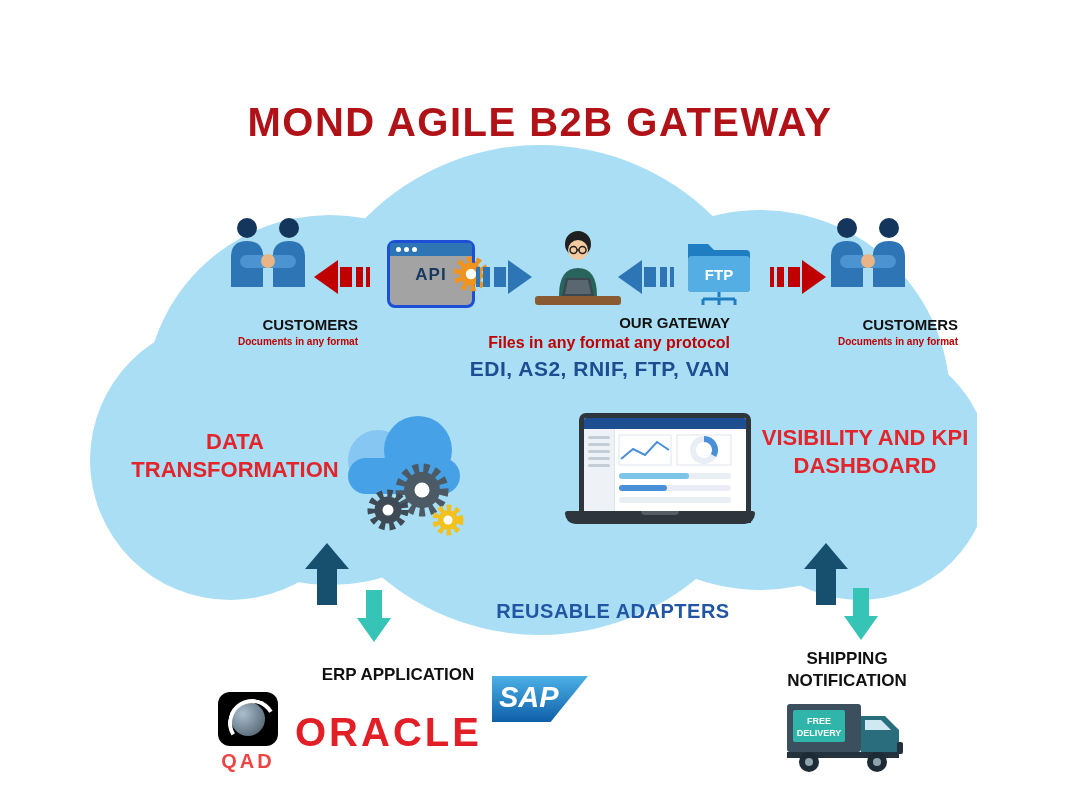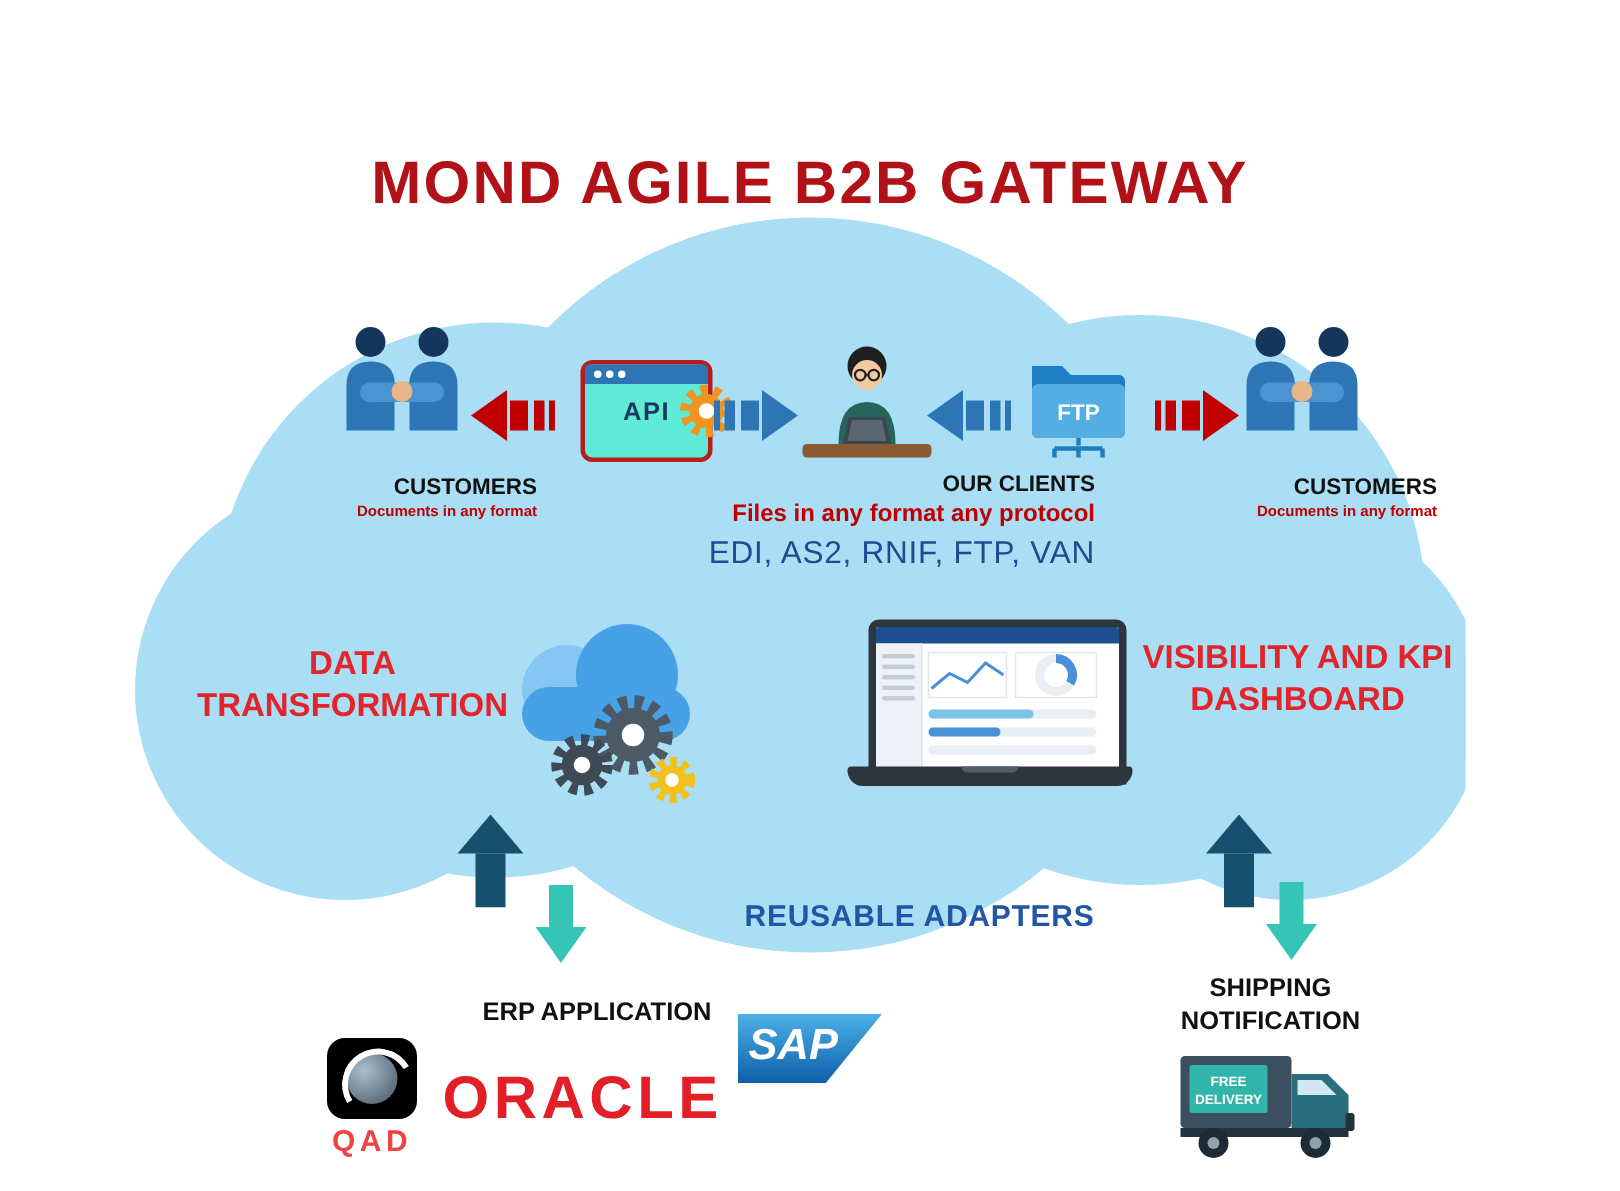--- a/index.html
+++ b/index.html
@@ -5,25 +5,25 @@
   html,body{margin:0;padding:0;}
   body{font-family:"Liberation Sans",sans-serif;background:#fff;}
   .canvas{position:relative;width:977px;height:794px;background:#fff;overflow:hidden;}
   .cloud-part{position:absolute;background:#a9def4;border-radius:50%;z-index:0;}
   .cloud-base{position:absolute;background:#a9def4;border-radius:95px;z-index:0;}
   .layer{position:absolute;z-index:2;}
   .title{left:0;width:1080px;top:100px;font-size:40px;font-weight:bold;color:#b01217;letter-spacing:1.5px;text-align:center;}
   .grp{text-align:right;}
   .grp-label{font-size:15px;font-weight:bold;color:#111;}
   .grp-sub{font-size:10px;font-weight:bold;color:#c00000;margin-top:3px;}
-  .protocols{font-size:21px;font-weight:normal;color:#1d4c91;margin-top:5px;letter-spacing:.5px;}
+  .protocols{font-size:21px;font-weight:bold;color:#1d4c91;margin-top:5px;letter-spacing:.5px;}
   .red-note{font-size:22px;font-weight:bold;color:#e3242b;line-height:1.25;text-align:center;}
   .flip{transform:scaleX(-1);}
   
-  .api-box{width:82px;height:62px;background:#5eead4;border:3px solid #b91c1c;border-radius:8px;position:relative;}
+  .api-box{width:82px;height:62px;background:#a3a3a3;border:3px solid #1d4ed8;border-radius:8px;position:relative;}
   .api-bar{height:13px;background:#2e75b6;display:flex;align-items:center;gap:3px;padding-left:6px;border-radius:3px 3px 0 0;}
   .api-dot{width:5px;height:5px;border-radius:50%;background:#fff;}
   .api-text{font-size:17px;font-weight:bold;color:#17395e;text-align:center;margin-top:9px;letter-spacing:1px;}
   .api-gear{position:absolute;right:-18px;top:12px;}
   
   .laptop{width:190px;height:118px;position:relative;}
   .screen{position:absolute;left:14px;top:0;width:162px;height:100px;background:#fff;border:5px solid #2e353d;border-radius:7px 7px 0 0;overflow:hidden;}
   .dash-header{height:11px;background:#1d4e8f;}
   .dash-body{display:flex;height:84px;}
   .dash-side{width:30px;background:#eef2f6;border-right:1px solid #dde4ea;padding-top:3px;}
@@ -162,21 +162,21 @@
       <circle cx="45" cy="46" r="7" fill="#e9b586"></circle>
     </svg>
   </div>
 
   <div class="layer grp" style="left:178px;top:316px;width:180px;">
     <div class="grp-label">CUSTOMERS</div>
     <div class="grp-sub">Documents in any format</div>
   </div>
 
   <div class="layer grp" style="left:430px;top:314px;width:300px;">
-    <div class="grp-label">OUR CLIENTS</div>
+    <div class="grp-label">OUR GATEWAY</div>
     <div class="grp-sub" style="font-size:16px;">Files in any format any protocol</div>
     <div class="protocols">EDI, AS2, RNIF, FTP, VAN</div>
   </div>
 
   <div class="layer grp" style="left:778px;top:316px;width:180px;">
     <div class="grp-label">CUSTOMERS</div>
     <div class="grp-sub">Documents in any format</div>
   </div>
 
   <div class="layer red-note" style="left:115px;top:428px;width:240px;">DATA TRANSFORMATION</div>

